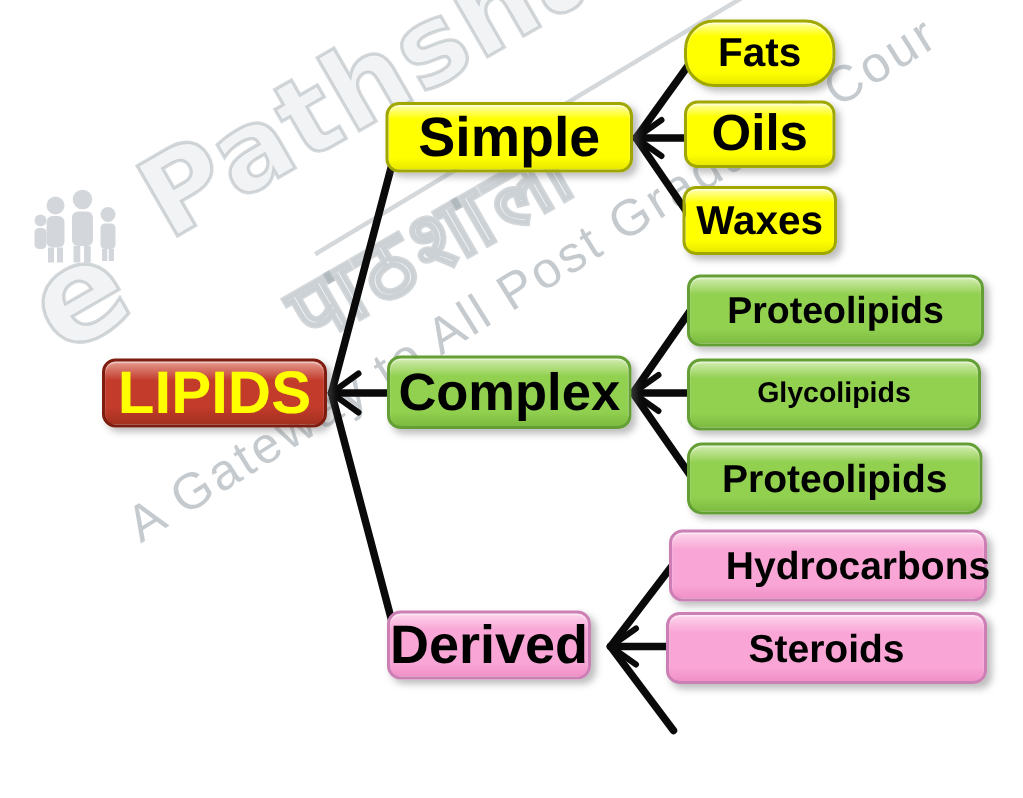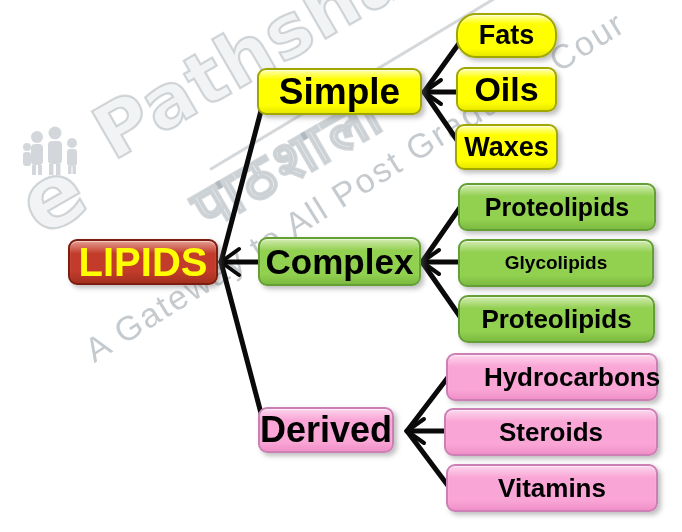--- a/index.html
+++ b/index.html
@@ -125,15 +125,14 @@
   <div id="n-waxes" class="node node-yellow">Waxes</div>
 
   <div id="n-complex" class="node node-green">Complex</div>
   <div id="n-phospholipids" class="node node-green">Proteolipids</div>
   <div id="n-glycolipids" class="node node-green">Glycolipids</div>
   <div id="n-proteolipids" class="node node-green">Proteolipids</div>
 
   <div id="n-derived" class="node node-pink">Derived</div>
   <div id="n-hydrocarbons" class="node node-pink">Hydrocarbons</div>
   <div id="n-steroids" class="node node-pink">Steroids</div>
-  <div id="n-vitamins" class="node node-pink">Vitamins</div>
 
 </div>
 
 </body></html>

